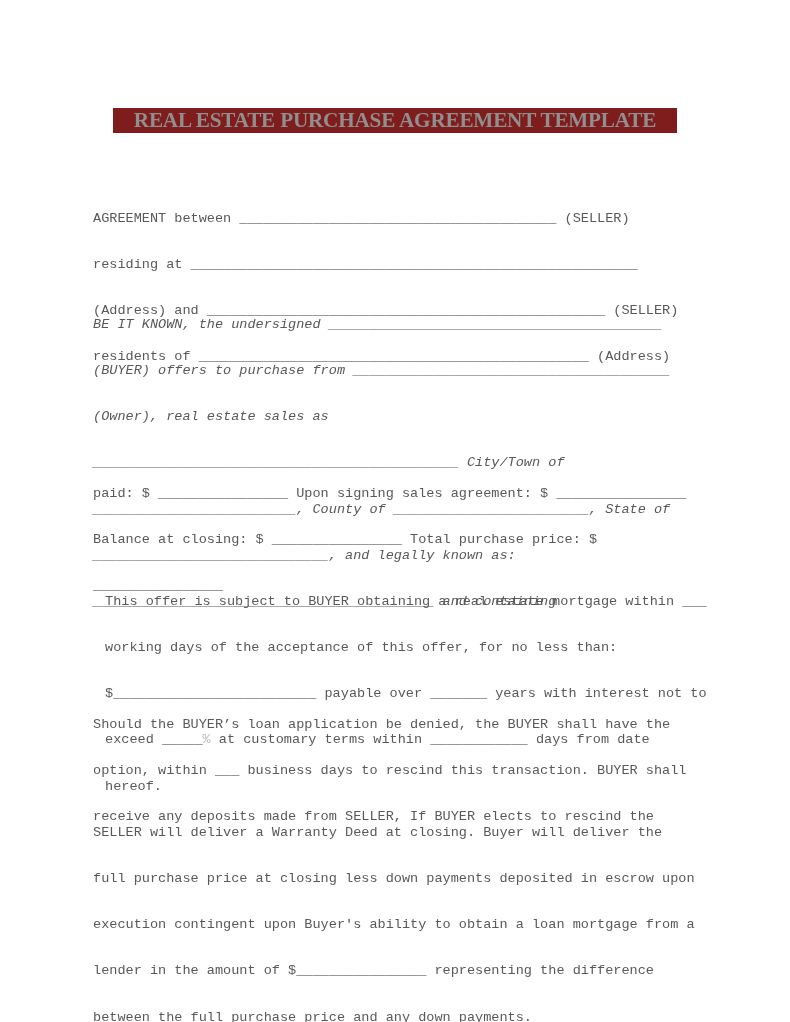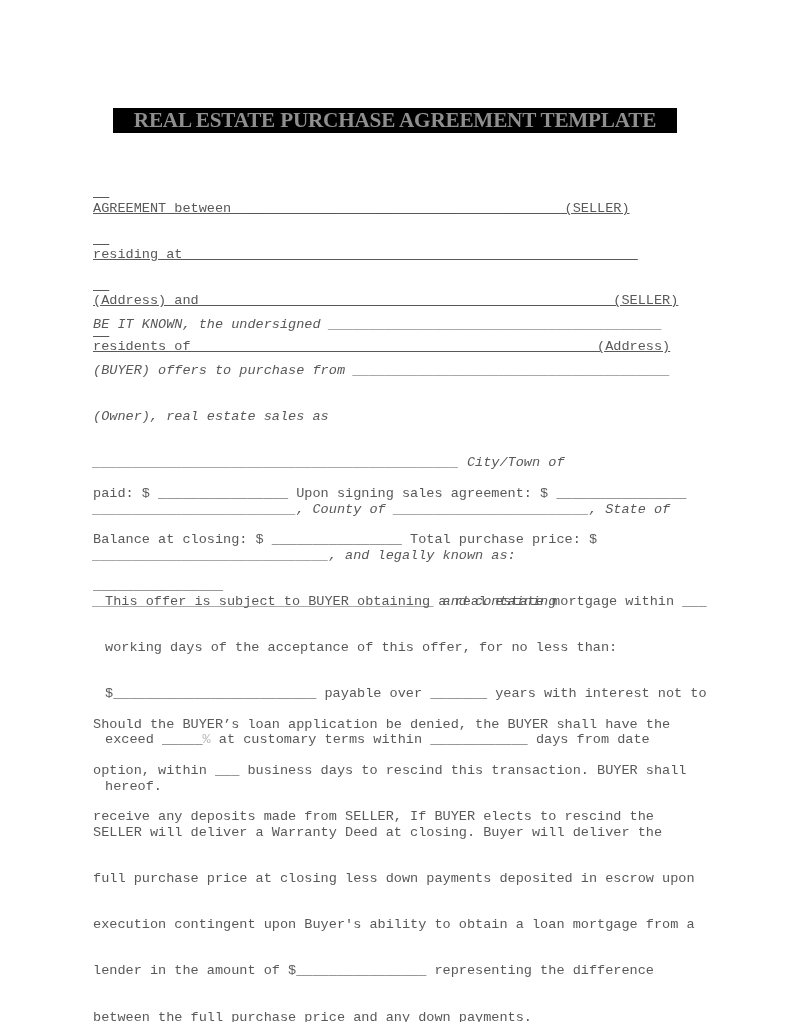--- a/index.html
+++ b/index.html
@@ -1,26 +1,26 @@
 <!DOCTYPE html>
 <html><head>
 <meta charset="utf-8">
 <style>
   html, body { margin: 0; padding: 0; background: #ffffff; }
   body { width: 790px; height: 1022px; position: relative; overflow: hidden; }
-  .title-wrap { position: absolute; left: 113px; top: 108px; width: 564px; height: 25px; background: #000000; }
+  .title-wrap { position: absolute; left: 113px; top: 108px; width: 564px; height: 25px; background: #7f1d1d; }
   .title { position: absolute; left: 0; top: 0; width: 564px; height: 25px; line-height: 25px; text-align: center;
            font-family: "Liberation Serif", "DejaVu Serif", serif; font-weight: bold; font-size: 21.2px; color: #8f8f8f;
            letter-spacing: -0.2px; white-space: nowrap; }
   .section { position: absolute; left: 93px; margin: 0;
              font-family: "Liberation Mono", "DejaVu Sans Mono", monospace; font-size: 13.55px; line-height: 15.4px;
              color: #595959; white-space: pre; }
   .line { display: block; height: 15.4px; }
   .pct { color: #b8b8b8; }
-  #sec1 { top: 170px; text-decoration: underline; }
+  #sec1 { top: 180px; }
   #sec2 { top: 286px; font-style: italic; }
   #sec3 { top: 455px; }
   #sec4 { top: 563px; margin-left: 12px; }
   #sec5 { top: 686px; }
   #sec6 { top: 794px; }
 </style>
 </head>
 <body>
 
 <div class="title-wrap">

